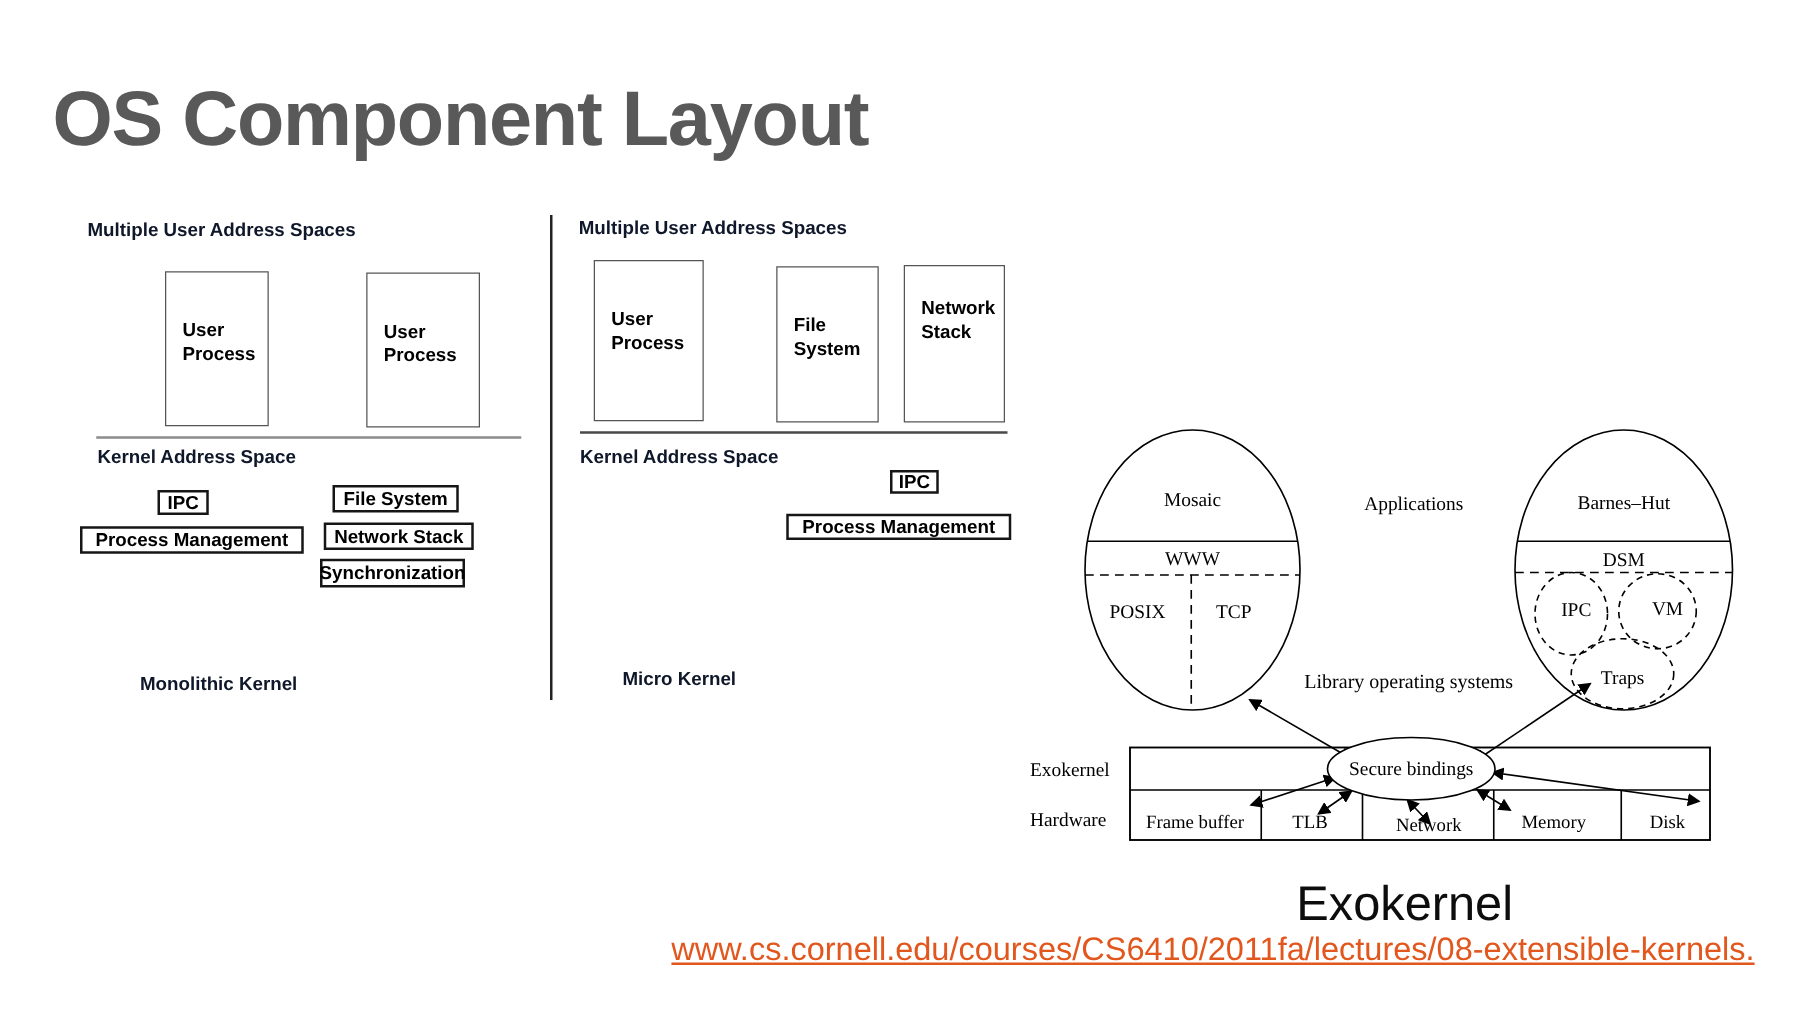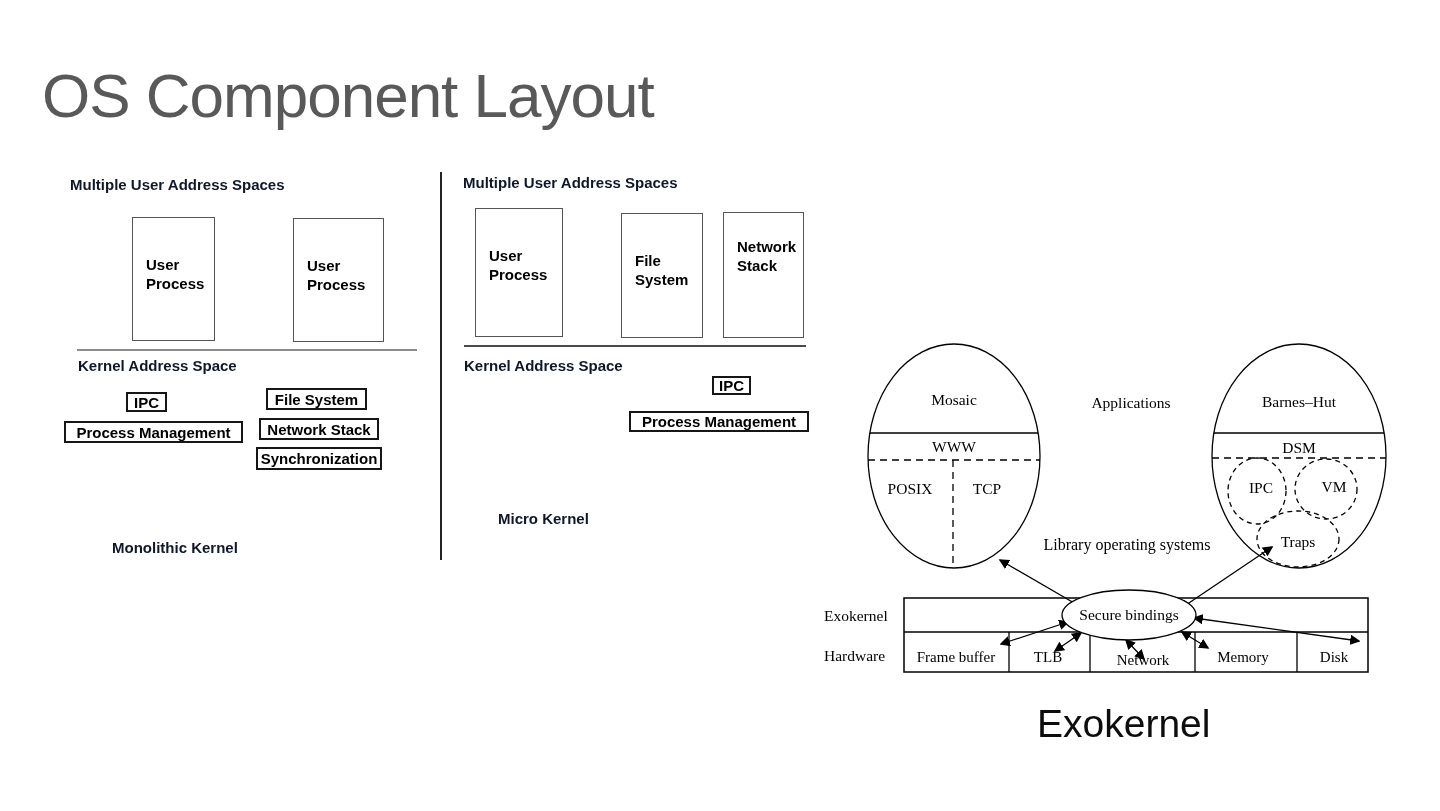--- a/index.html
+++ b/index.html
@@ -1,19 +1,19 @@
 <!DOCTYPE html>
 <html><head>
 <meta charset="utf-8">
 <style>
   html,body{margin:0;padding:0;background:#fff;}
   .slide{position:relative;width:1440px;height:811px;background:#fff;overflow:hidden;
          font-family:"Liberation Sans",sans-serif;color:#000;}
   
-  .title{position:absolute;left:42px;top:60px;margin:0;font-size:62px;font-weight:400;
+  .title{position:absolute;left:42px;top:60px;margin:0;font-size:62px;font-weight:700;
          color:#595959;letter-spacing:-1px;white-space:nowrap;}
   
   .dlabel{position:absolute;font-size:15px;font-weight:700;white-space:nowrap;color:#0f172a;}
   
   .pbox{position:absolute;border:1px solid #555;background:#fff;box-sizing:border-box;}
   .ptxt{display:block;width:70px;padding:38px 0 0 13px;font-size:15px;font-weight:700;line-height:1.25;}
   .ptxt.hi{padding-top:25px;}
   
   .kbox{position:absolute;border:2px solid #161616;background:#fff;box-sizing:border-box;
         display:flex;align-items:center;justify-content:center;font-size:15px;font-weight:700;
@@ -52,21 +52,21 @@
     <span class="ptxt">User Process</span>
   </div>
 
   <div class="hline" style="left:77px;top:349px;width:340px;"></div>
   <div class="dlabel" style="left:78px;top:357px;">Kernel Address Space</div>
 
   <div class="kbox" style="left:126px;top:392px;width:41px;height:20px;">IPC</div>
   <div class="kbox" style="left:64px;top:421px;width:179px;height:22px;">Process Management</div>
   <div class="kbox" style="left:266px;top:388px;width:101px;height:22px;">File System</div>
   <div class="kbox" style="left:259px;top:418px;width:120px;height:22px;">Network Stack</div>
-  <div class="kbox" style="left:256px;top:447px;width:126px;height:23px;">Synchronization</div>
+  <div class="kbox" style="left:256px;top:447px;width:116px;height:23px;">Synchronization</div>
 
   <div class="dlabel" style="left:112px;top:539px;text-align:center;">Monolithic Kernel</div>
 
   <div class="vdiv" style="left:440px;top:172px;height:388px;"></div>
 
   <div class="dlabel" style="left:463px;top:174px;">Multiple User Address Spaces</div>
 
   <div class="pbox" style="left:475px;top:208px;width:88px;height:129px;">
     <span class="ptxt">User Process</span>
   </div>
@@ -76,21 +76,21 @@
   <div class="pbox" style="left:723px;top:212px;width:81px;height:126px;">
     <span class="ptxt hi">Network Stack</span>
   </div>
 
   <div class="hline dark" style="left:464px;top:345px;width:342px;"></div>
   <div class="dlabel" style="left:464px;top:357px;">Kernel Address Space</div>
 
   <div class="kbox" style="left:712px;top:376px;width:39px;height:19px;">IPC</div>
   <div class="kbox" style="left:629px;top:411px;width:180px;height:21px;">Process Management</div>
 
-  <div class="dlabel" style="left:498px;top:510px;">Micro Kernel</div>
+  <div class="dlabel" style="left:498px;top:535px;">Micro Kernel</div>
 
   <svg class="exo-svg" width="578" height="350" viewBox="0 0 578 350">
     <defs>
       <marker id="ah" viewBox="0 0 10 10" refX="8.5" refY="5" markerWidth="8" markerHeight="8" orient="auto-start-reverse">
         <path d="M0,0 L10,5 L0,10 z" style="fill:#000;stroke:none;"></path>
       </marker>
     </defs>
 
     <ellipse cx="139" cy="121" rx="86" ry="112"></ellipse>
     <line x1="55" y1="98" x2="223" y2="98"></line>
@@ -139,14 +139,15 @@
     <text x="9" y="326">Hardware</text>
 
     <text class="small" x="141" y="327" text-anchor="middle">Frame buffer</text>
     <text class="small" x="233" y="327" text-anchor="middle">TLB</text>
     <text class="small" x="328" y="330" text-anchor="middle">Network</text>
     <text class="small" x="428" y="327" text-anchor="middle">Memory</text>
     <text class="small" x="519" y="327" text-anchor="middle">Disk</text>
   </svg>
 
   <div class="caption-exo">Exokernel</div>
+  <a class="url">www.cs.cornell.edu/courses/CS6410/2011fa/lectures/08-extensible-kernels.</a>
 
 </div>
 
 </body></html>

